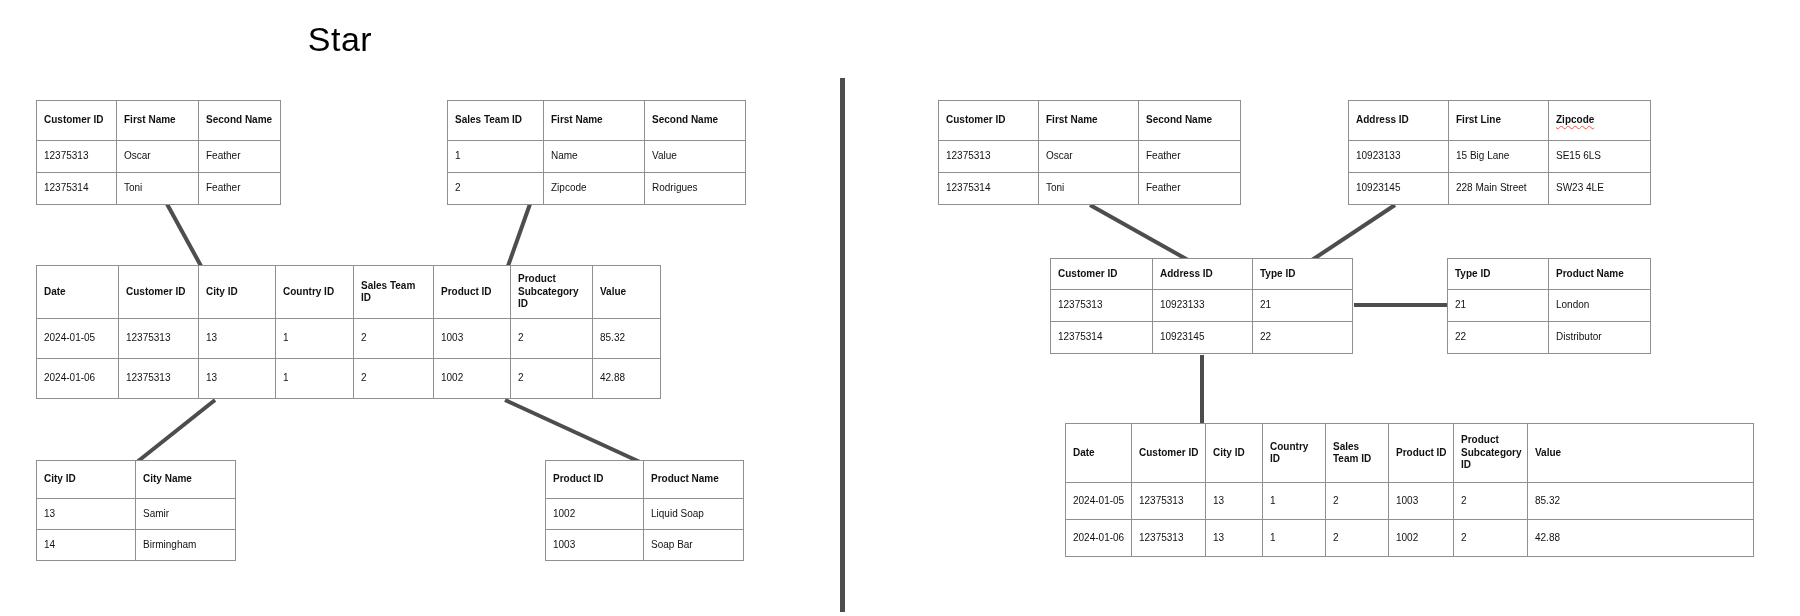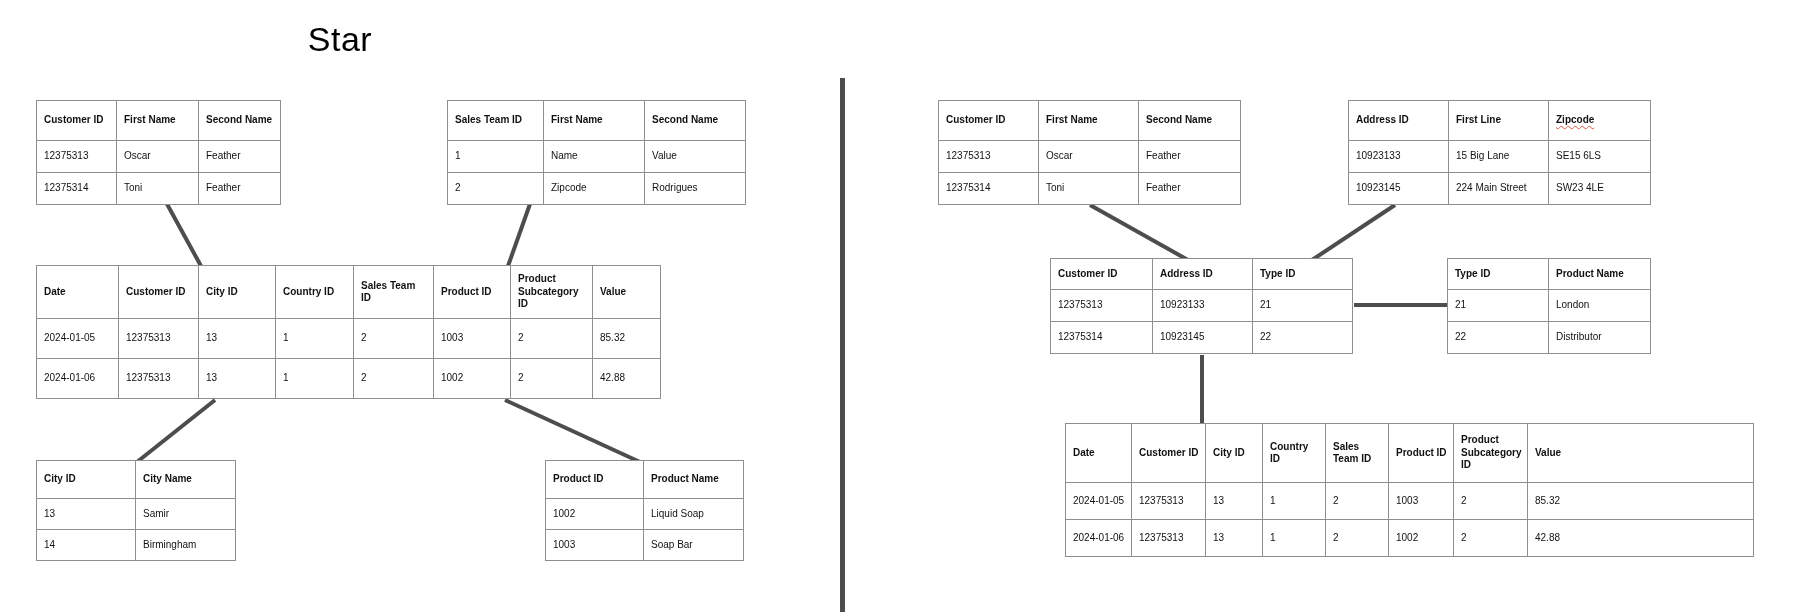--- a/index.html
+++ b/index.html
@@ -272,21 +272,21 @@
         </tr>
       </thead>
       <tbody>
         <tr>
           <td>10923133</td>
           <td>15 Big Lane</td>
           <td>SE15 6LS</td>
         </tr>
         <tr>
           <td>10923145</td>
-          <td>224 Main Street</td>
+          <td>228 Main Street</td>
           <td>SW23 4LE</td>
         </tr>
       </tbody>
     </table>
 
   <table class="tbl t-mid" style="left:1050px;top:258px;">
       <colgroup>
         <col style="width: 102px;">
         <col style="width: 100px;">
         <col style="width: 100px;">

